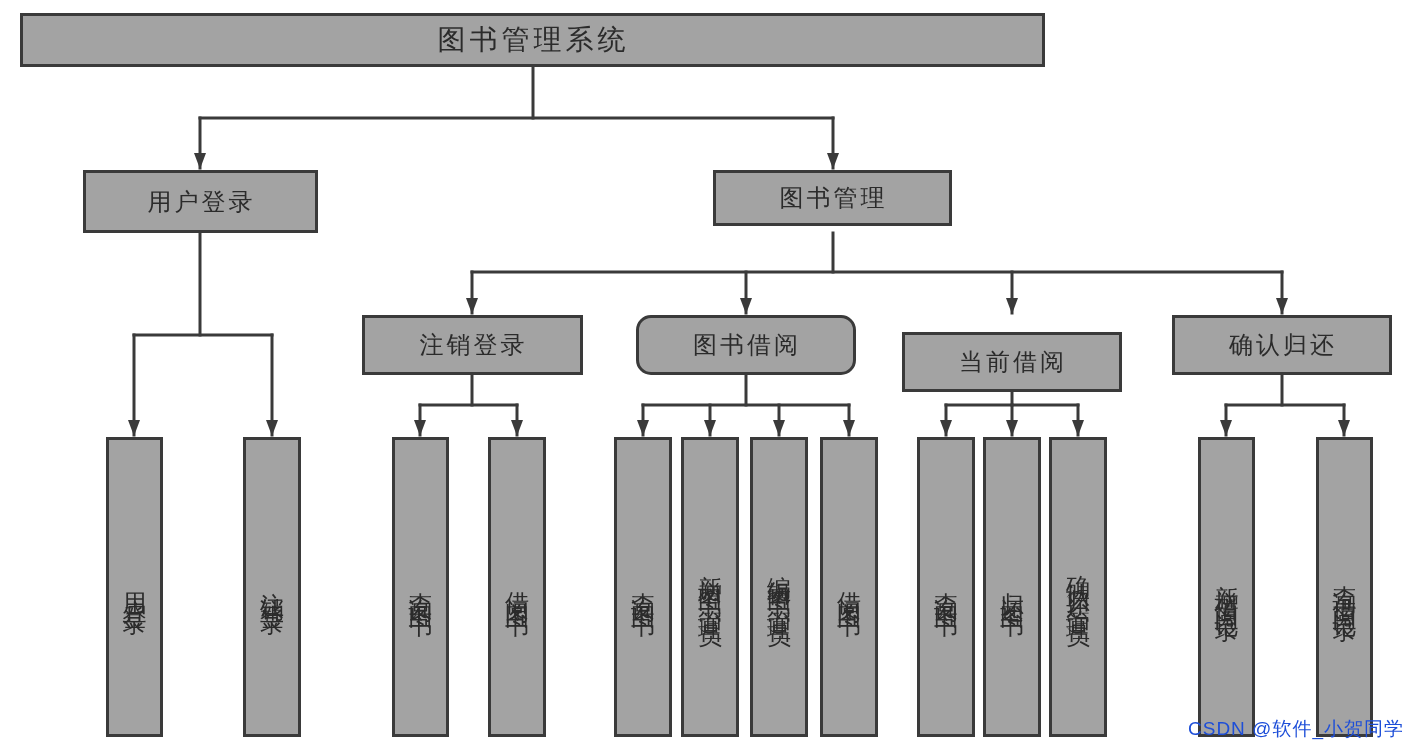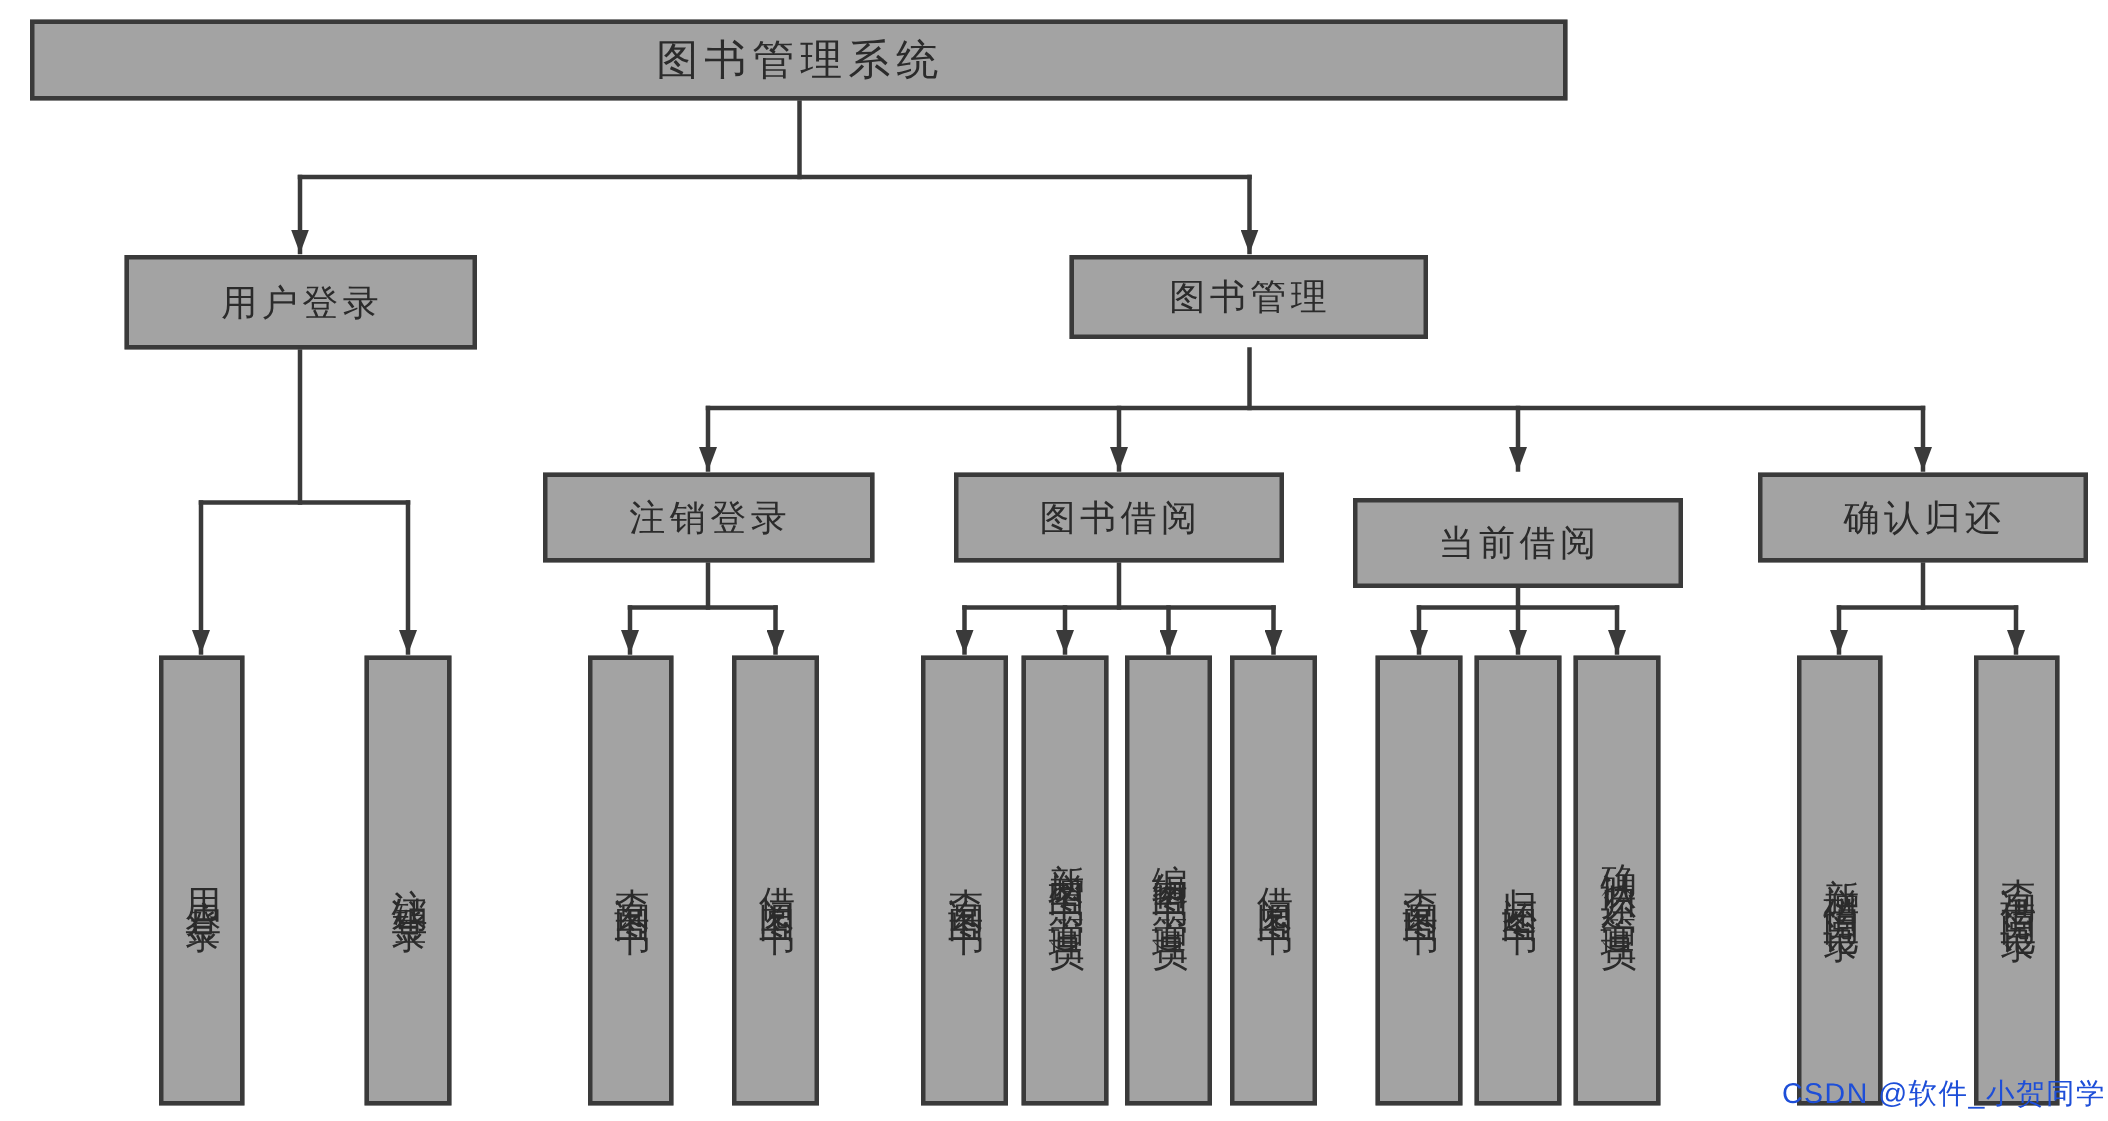--- a/index.html
+++ b/index.html
@@ -107,21 +107,21 @@
   <div class="box h" style="left:83px;top:170px;width:235px;height:63px;">
     <span>用户登录</span>
   </div>
   <div class="box h" style="left:713px;top:170px;width:239px;height:56px;text-align:right;">
     <span>图书管理</span>
   </div>
 
   <div class="box h" style="left:362px;top:315px;width:221px;height:60px;">
     <span>注销登录</span>
   </div>
-  <div class="box h" style="left:636px;top:315px;width:220px;height:60px;">
+  <div class="box h" style="left:636px;top:315px;width:220px;height:60px;border-radius:15px;">
     <span>图书借阅</span>
   </div>
   <div class="box h" style="left:902px;top:332px;width:220px;height:60px;">
     <span>当前借阅</span>
   </div>
   <div class="box h" style="left:1172px;top:315px;width:220px;height:60px;">
     <span>确认归还</span>
   </div>
 
   <div class="box v" style="left:106px;top:437px;width:57px;height:300px;">

